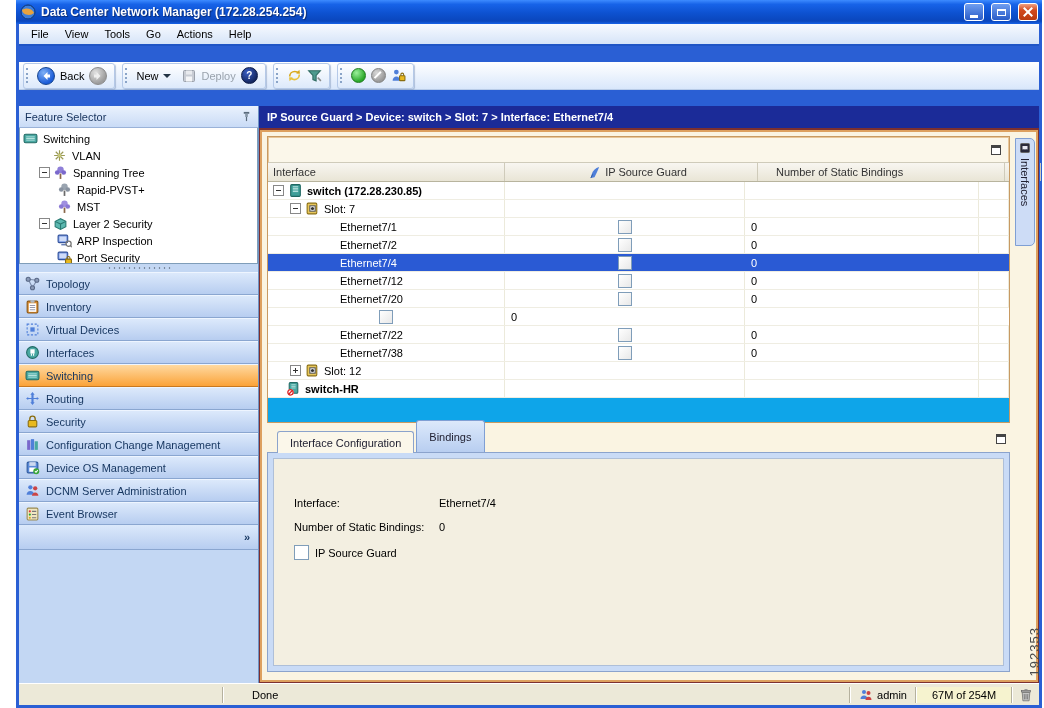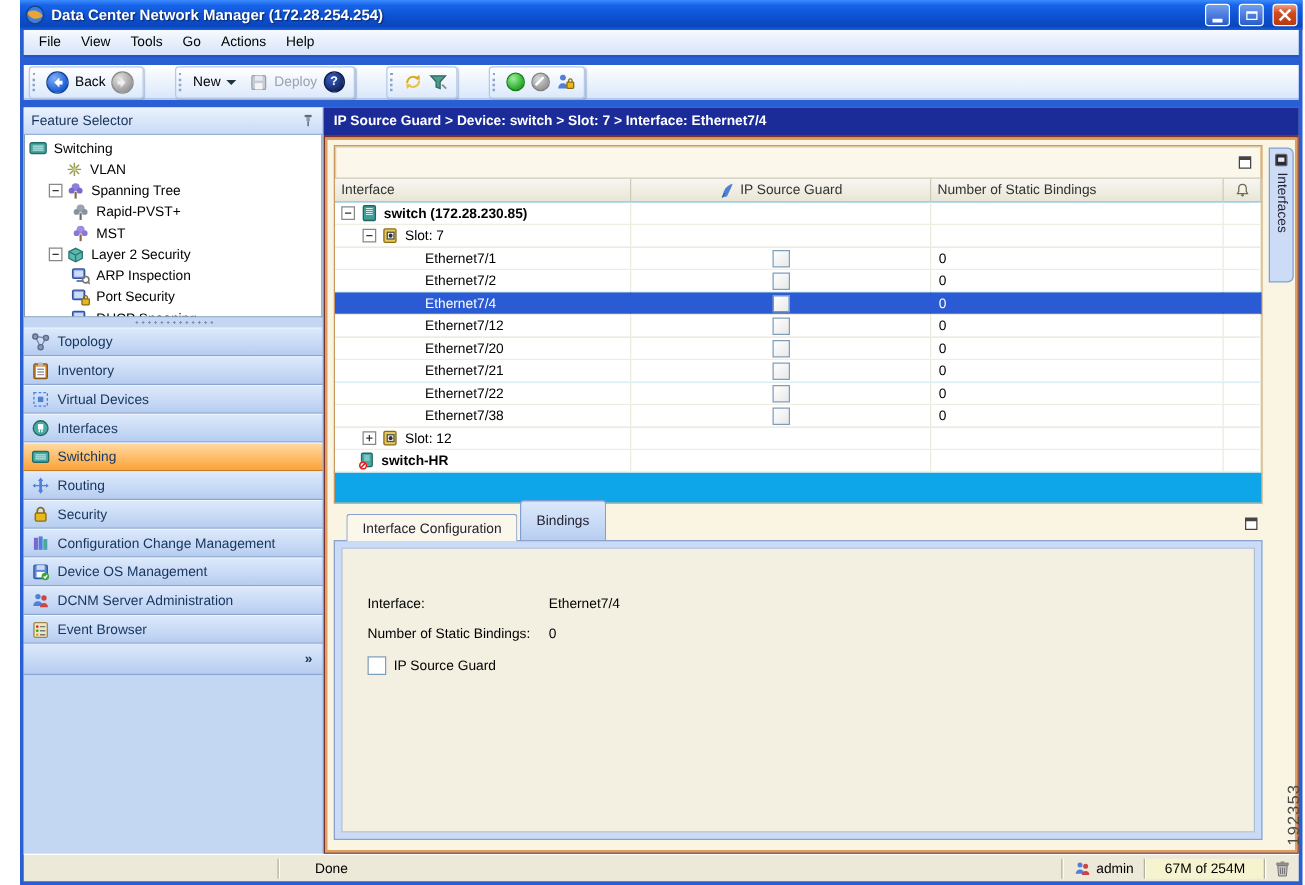--- a/index.html
+++ b/index.html
@@ -17,22 +17,22 @@
     color:#fff;font-weight:bold;font-size:10px;box-sizing:border-box;}
   .winbtn.close{background:linear-gradient(#f0a080,#d2491d 40%,#b93a10);}
   .winbtn .mini{width:8px;height:3px;background:#fff;margin-top:8px;}
   .winbtn .maxi{width:9px;height:7px;border:1px solid #fff;border-top:2px solid #fff;box-sizing:border-box;}
   .winbtn .x{position:relative;width:10px;height:10px;}
   .winbtn .x::before,.winbtn .x::after{content:"";position:absolute;left:4px;top:-1px;width:2px;height:12px;background:#fff;}
   .winbtn .x::before{transform:rotate(45deg);} .winbtn .x::after{transform:rotate(-45deg);}
   .menubar{height:22px;margin:0 3px;background:linear-gradient(#f7faff,#d6e4f8);
     border-bottom:2px solid #1f55c6;display:flex;align-items:center;padding:0 4px;box-sizing:border-box;}
   .menu-item{padding:3px 8px;}
-  .toolbar{height:28px;margin:6px 3px;background:linear-gradient(#ffffff,#d9e7fb);
-    display:flex;align-items:center;padding:0 4px;gap:25px;border-bottom:1px solid #b9cce8;box-sizing:border-box;text-align:center;}
+  .toolbar{height:28px;margin:16px 3px;background:linear-gradient(#ffffff,#d9e7fb);
+    display:flex;align-items:center;padding:0 4px;gap:7px;border-bottom:1px solid #b9cce8;box-sizing:border-box;text-align:center;}
   .tgroup{display:flex;align-items:center;height:24px;border:1px solid #b5c9e8;border-radius:3px;
     background:linear-gradient(#ffffff,#dce9fb);padding:0 7px 0 2px;gap:5px;box-shadow:1px 1px 1px rgba(110,135,175,.45);}
   .grip{width:2px;height:15px;border-left:2px dotted #8aa4c8;margin-right:2px;}
   .cir{width:18px;height:18px;border-radius:50%;display:flex;align-items:center;justify-content:center;box-sizing:border-box;}
   .cir.blue{background:radial-gradient(circle at 35% 30%,#7fb0f5,#1b5cd8 70%);border:1px solid #14448f;}
   .cir.gray{background:radial-gradient(circle at 35% 30%,#e2e2e2,#9c9c9c 70%);border:1px solid #8a8a8a;}
   .cir.navy{width:17px;height:17px;background:radial-gradient(circle at 35% 30%,#3a5fc4,#12255e 75%);border:1px solid #0d1b46;color:#fff;font-weight:bold;font-size:10px;}
   .led{width:13px;height:13px;border-radius:50%;}
   .led.green{background:radial-gradient(circle at 35% 30%,#9af09a,#2aa82a 70%);border:1px solid #1d7a1d;}
   .led.gray{background:radial-gradient(circle at 35% 30%,#d8d8d8,#9a9a9a 70%);border:1px solid #808080;position:relative;}
@@ -70,21 +70,21 @@
   .main{flex:1;display:flex;flex-direction:column;min-width:0;}
   .breadcrumb{height:22px;background:#1b2b98;color:#fff;font-weight:bold;display:flex;align-items:center;
     padding:0 8px;box-sizing:border-box;}
   .content{flex:1;position:relative;background:#faf4e2;border:1px solid #7c3030;border-top:2px solid #7c3030;
     box-shadow:inset 0 0 0 2px #dda05f;box-sizing:border-box;padding:6px 28px 10px 7px;display:flex;flex-direction:column;}
   .table-panel{height:287px;background:#fbf7ea;border:1px solid #c89a62;box-shadow:0 0 0 1px #e8c79a inset;
     display:flex;flex-direction:column;box-sizing:border-box;}
   .tp-strip{height:25px;display:flex;align-items:center;justify-content:flex-end;padding:0 8px;}
   .maxicon{width:10px;height:10px;border:1px solid #444;border-top:3px solid #444;box-sizing:border-box;background:#fff;}
   .grid{display:grid;grid-template-columns:237px 240px 234px 1fr;}
-  .tp-header{height:20px;background:linear-gradient(#f8f6f1,#e9e5d6);border-top:1px solid #cfcbba;border-bottom:1px solid #b8b49e;box-sizing:border-box;color:#333;}
+  .tp-header{height:20px;background:linear-gradient(#f8f6f1,#e9e5d6);border-top:1px solid #cfcbba;border-bottom:1px solid #b8b49e;box-sizing:border-box;color:#333;gap:13px;}
   .tp-header>div{display:flex;align-items:center;padding:0 5px;border-right:1px solid #cfcbba;gap:4px;box-sizing:border-box;}
   .tp-header .hc{justify-content:center;}
   .tp-rows{background:#0ea5e9;flex:1;}
   .trow{height:18px;border-bottom:1px solid #efede2;box-sizing:border-box;background:#fff;}
   .trow>div{display:flex;align-items:center;border-right:1px solid #eceadb;box-sizing:border-box;height:100%;}
   .trow>.c3{padding-left:6px;}
   .trow>.c2{justify-content:center;}
   .trow.sel{background:#2a5ad4;color:#fff;}
   .trow.sel>div{border-right-color:#2a5ad4;}
   .c1.dev{padding-left:5px;gap:4px;font-weight:bold;}
@@ -569,23 +569,20 @@
               <div class="c1 leaf">
                   <span>Ethernet7/20</span>
                 </div>
               <div class="c2">
                   <span class="cb"></span>
                 </div>
               <div class="c3">0</div>
                 <div class="c4"></div>
             </div>
             <div class="grid trow">
-              <div class="c1 leaf">
-                  <span>Ethernet7/21</span>
-                </div>
               <div class="c2">
                   <span class="cb"></span>
                 </div>
               <div class="c3">0</div>
                 <div class="c4"></div>
             </div>
             <div class="grid trow">
               <div class="c1 leaf">
                   <span>Ethernet7/22</span>
                 </div>

